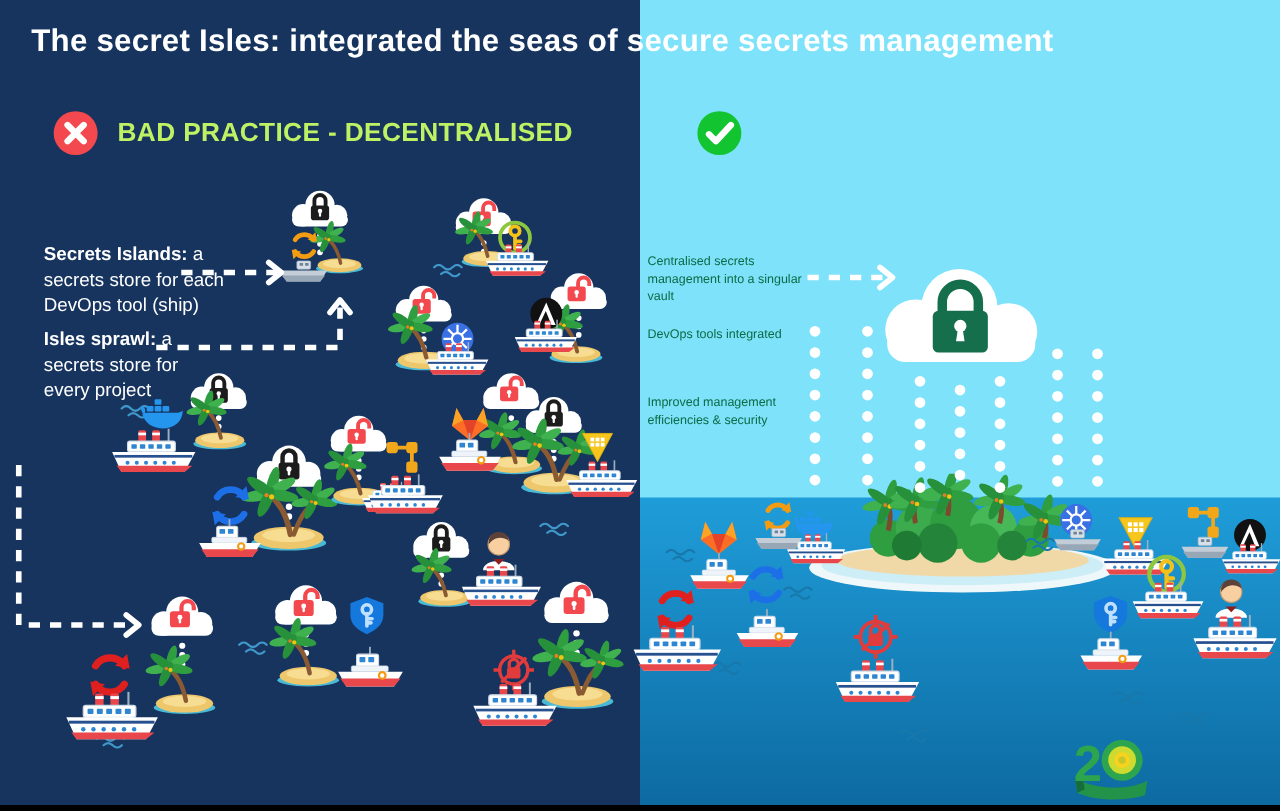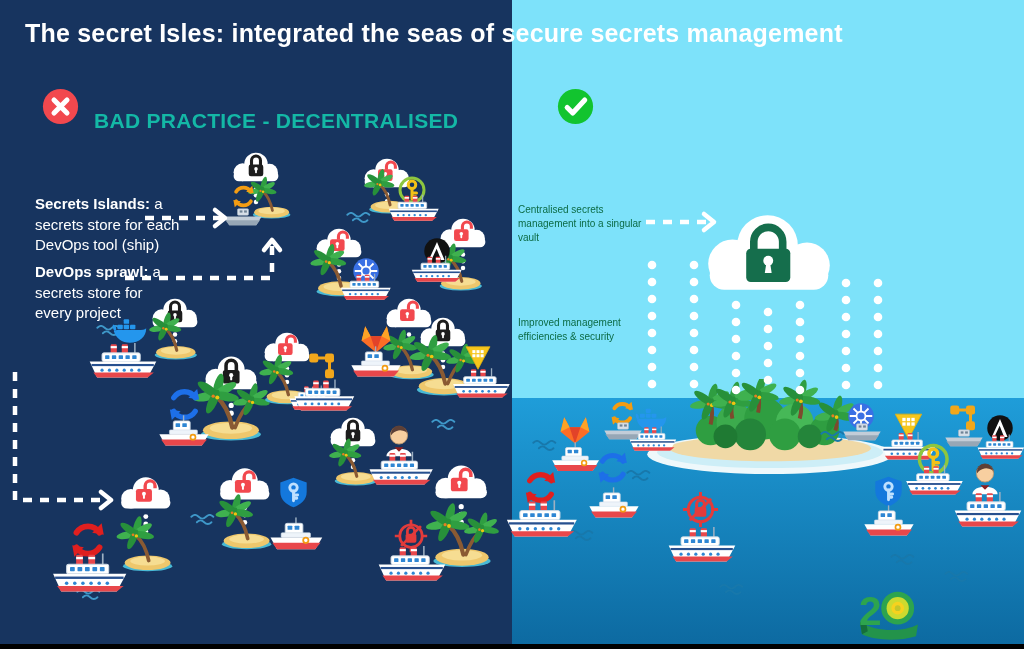--- a/index.html
+++ b/index.html
@@ -7,21 +7,21 @@
     font-family:"Liberation Sans","DejaVu Sans",sans-serif;background:#17345f;}
   .half-left{position:absolute;left:0;top:0;width:512px;height:649px;background:#17345f;}
   .half-right{position:absolute;left:512px;top:0;width:512px;height:649px;background:#7de2fa;}
   .ocean{position:absolute;left:512px;top:398px;width:512px;height:247px;
     background:linear-gradient(#1f9dd9,#0d6aa1);}
   .bottom-bar{position:absolute;left:0;top:644px;width:1024px;height:5px;background:#000;}
   .title{position:absolute;left:25px;top:19px;width:980px;color:#fff;
     font-size:25px;font-weight:bold;letter-spacing:.2px;}
   .badge-circle{position:absolute;width:37px;height:37px;}
   .hdr{position:absolute;font-weight:bold;font-size:21px;letter-spacing:.3px;white-space:nowrap;}
-  .hdr-bad{left:94px;top:109px;color:#14b8a6;}
+  .hdr-bad{left:94px;top:95px;color:#bef264;}
   .hdr-good{left:612px;top:95px;color:#0b7a43;}
   .note{position:absolute;color:#fff;font-size:15px;line-height:1.38;}
   .note b{font-weight:bold;}
   .n1{left:35px;top:194px;width:156px;}
   .n2{left:35px;top:262px;width:126px;}
   .n3{left:35px;top:320px;width:120px;}
   .rnote{position:absolute;color:#0c6b45;font-weight:normal;font-size:10px;line-height:1.4;}
   .rn1{left:518px;top:203px;width:128px;}
   .rn2{left:518px;top:261px;width:110px;}
   .rn3{left:518px;top:316px;width:118px;}
@@ -1541,23 +1541,24 @@
     <path d="M13 13 L27 27 M27 13 L13 27" stroke="#fff" stroke-width="5.5" stroke-linecap="round" fill="none"></path>
   </svg>
   <div class="hdr hdr-bad">BAD PRACTICE - DECENTRALISED</div>
 
   <svg class="badge-circle" style="left:557px;top:88px;" viewBox="0 0 40 40">
     <circle cx="20" cy="20" r="19" fill="#12c42f"></circle>
     <path d="M11 21 l6 6 L30 13" stroke="#fff" stroke-width="5.5" fill="none" stroke-linecap="round" stroke-linejoin="round"></path>
   </svg>
 
   <div class="note n1"><b>Secrets Islands:</b><span> a secrets store for each DevOps tool (ship)</span></div>
-  <div class="note n2"><b>DevOps sprawl:</b><span> a secrets store for every project</span></div>
+  <div class="note n2"><b>Isles sprawl:</b><span> a secrets store for every project</span></div>
 
   <div class="rnote rn1">Centralised secrets management into a singular vault</div>
+  <div class="rnote rn2">DevOps tools integrated</div>
   <div class="rnote rn3">Improved management efficiencies &amp; security</div>
 
   <div class="brand">
     <svg width="62" height="56" viewBox="0 0 64 58">
       <path d="M2 40 C20 50 46 50 62 42 L60 54 C40 60 16 58 4 52 Z" fill="#23934a"></path>
       <path d="M2 40 L4 52 L10 49 L8 38 Z" fill="#156e3a"></path>
       <text x="1" y="42" font-family="Liberation Sans, DejaVu Sans, sans-serif" font-size="42" font-weight="bold" fill="#2da44e">2</text>
       <circle cx="41" cy="25" r="17" fill="#2da44e"></circle>
       <circle cx="41" cy="25" r="11.5" fill="#cdda2f"></circle>
       <circle cx="41" cy="25" r="6.5" fill="#f7d21e"></circle>

